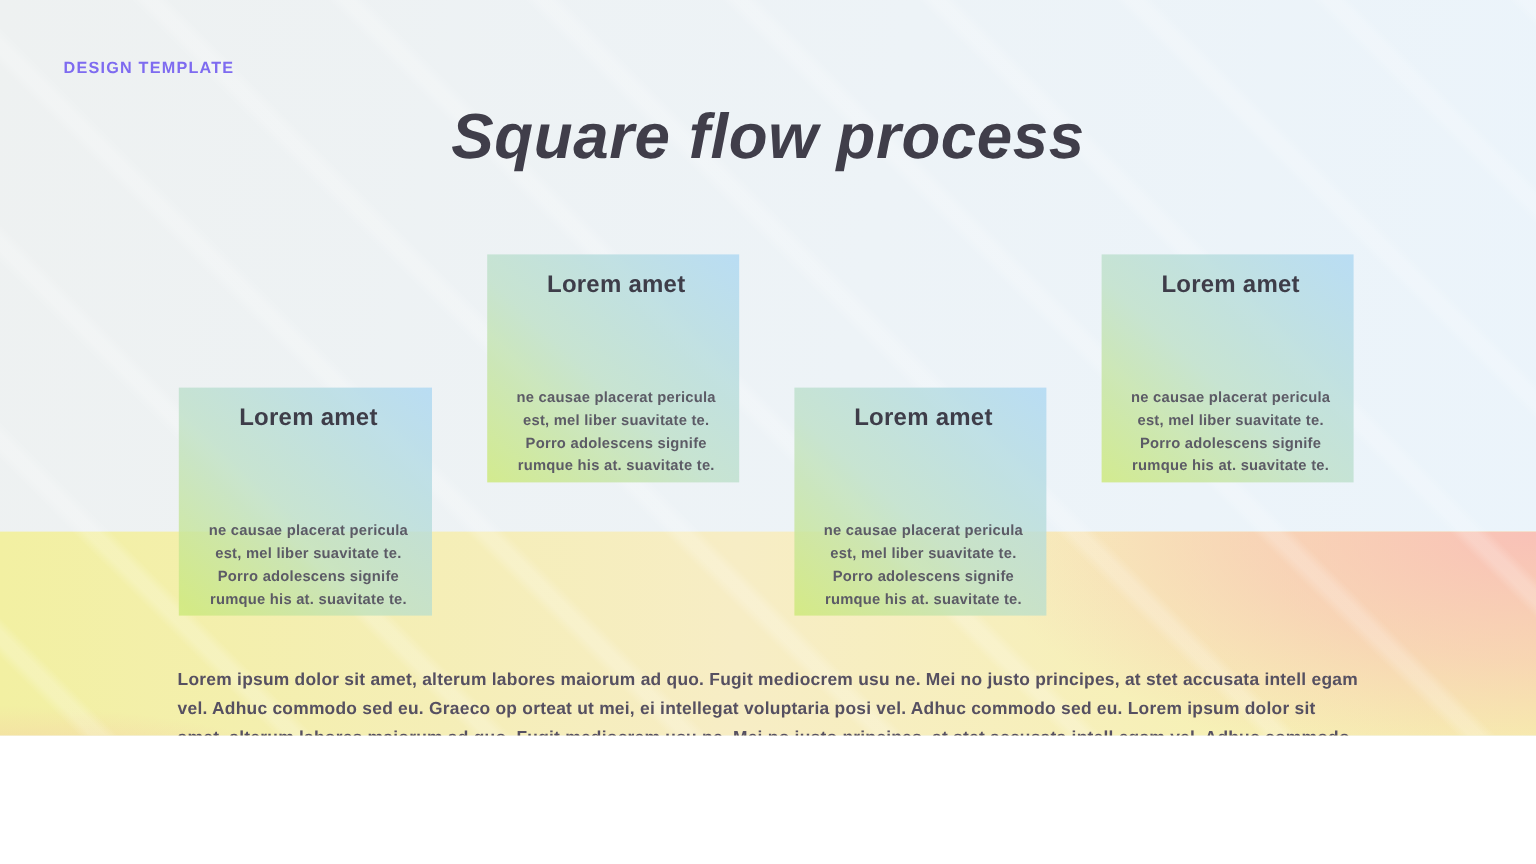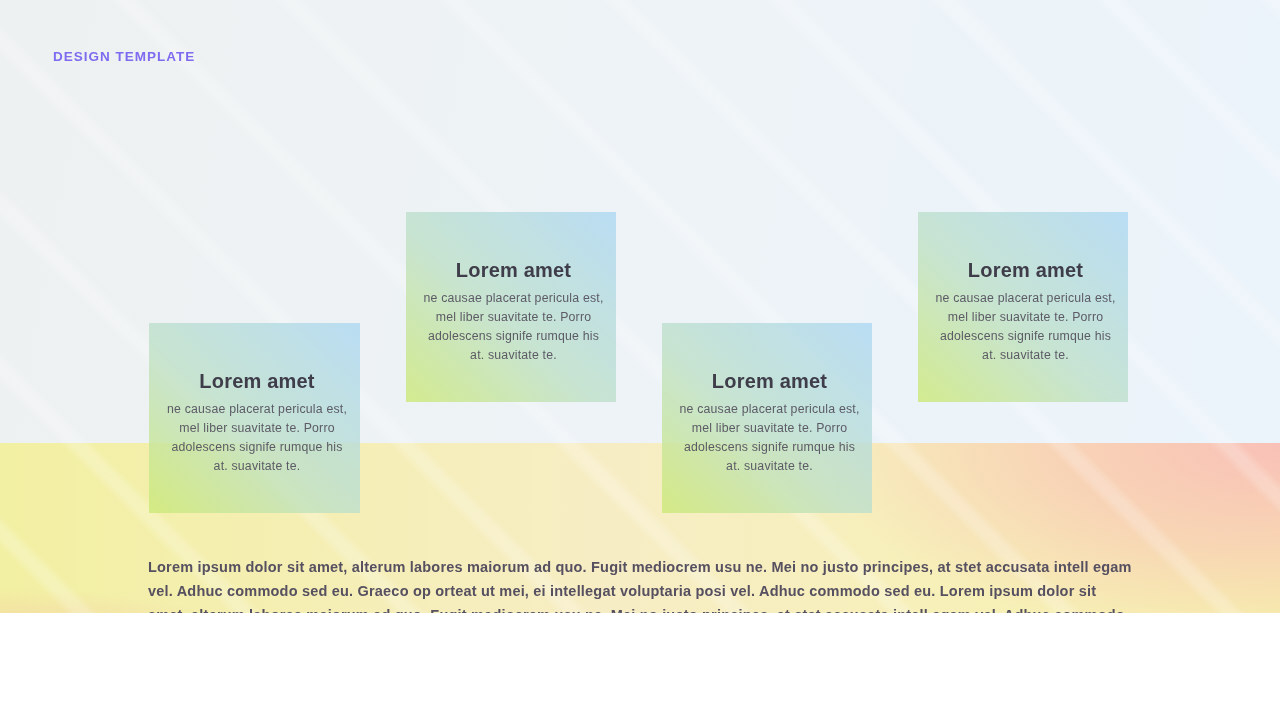--- a/index.html
+++ b/index.html
@@ -64,21 +64,21 @@
 
   .card {
     position: absolute;
     width: 210px; height: 190px;
     background: linear-gradient(to top right,
       rgba(205,233,120,0.82) 0%,
       rgba(190,224,200,0.80) 45%,
       rgba(174,216,243,0.82) 100%);
     display: flex;
     flex-direction: column;
-    justify-content: center;
+    justify-content: space-between;
     align-items: center;
     text-align: center;
     padding: 14px 10px 4px 15px;
   }
   .card-1 { left: 149px; top: 323px; width: 211px; }
   .card-2 { left: 406px; top: 212px; }
   .card-3 { left: 662px; top: 323px; }
   .card-4 { left: 918px; top: 212px; }
 
   .card-title {
@@ -86,20 +86,21 @@
     font-weight: bold;
     letter-spacing: 0.2px;
     color: #3E3D49;
     margin-bottom: 7px;
   }
   .card-body {
     font-size: 12.3px;
     line-height: 19px;
     letter-spacing: 0.2px;
     color: #5C5B66;
+    font-weight: bold;
   }
 
   .footer {
     position: absolute;
     left: 148px; top: 555px;
     width: 986px;
     text-align: left;
     font-size: 14.5px;
     line-height: 24px;
     font-weight: bold;
@@ -110,20 +111,21 @@
 </head>
 <body>
 
 <div class="slide">
 
   <div class="band"></div>
   <div class="texture"></div>
 
   <div class="eyebrow">DESIGN TEMPLATE</div>
 
+  <h1 class="title">Square flow process</h1>
 
   <div class="card card-1">
     <div class="card-title">Lorem amet</div>
     <div class="card-body">ne causae placerat pericula est, mel liber suavitate te. Porro adolescens signife rumque his at. suavitate te.</div>
   </div>
 
   <div class="card card-2">
     <div class="card-title">Lorem amet</div>
     <div class="card-body">ne causae placerat pericula est, mel liber suavitate te. Porro adolescens signife rumque his at. suavitate te.</div>
   </div>

